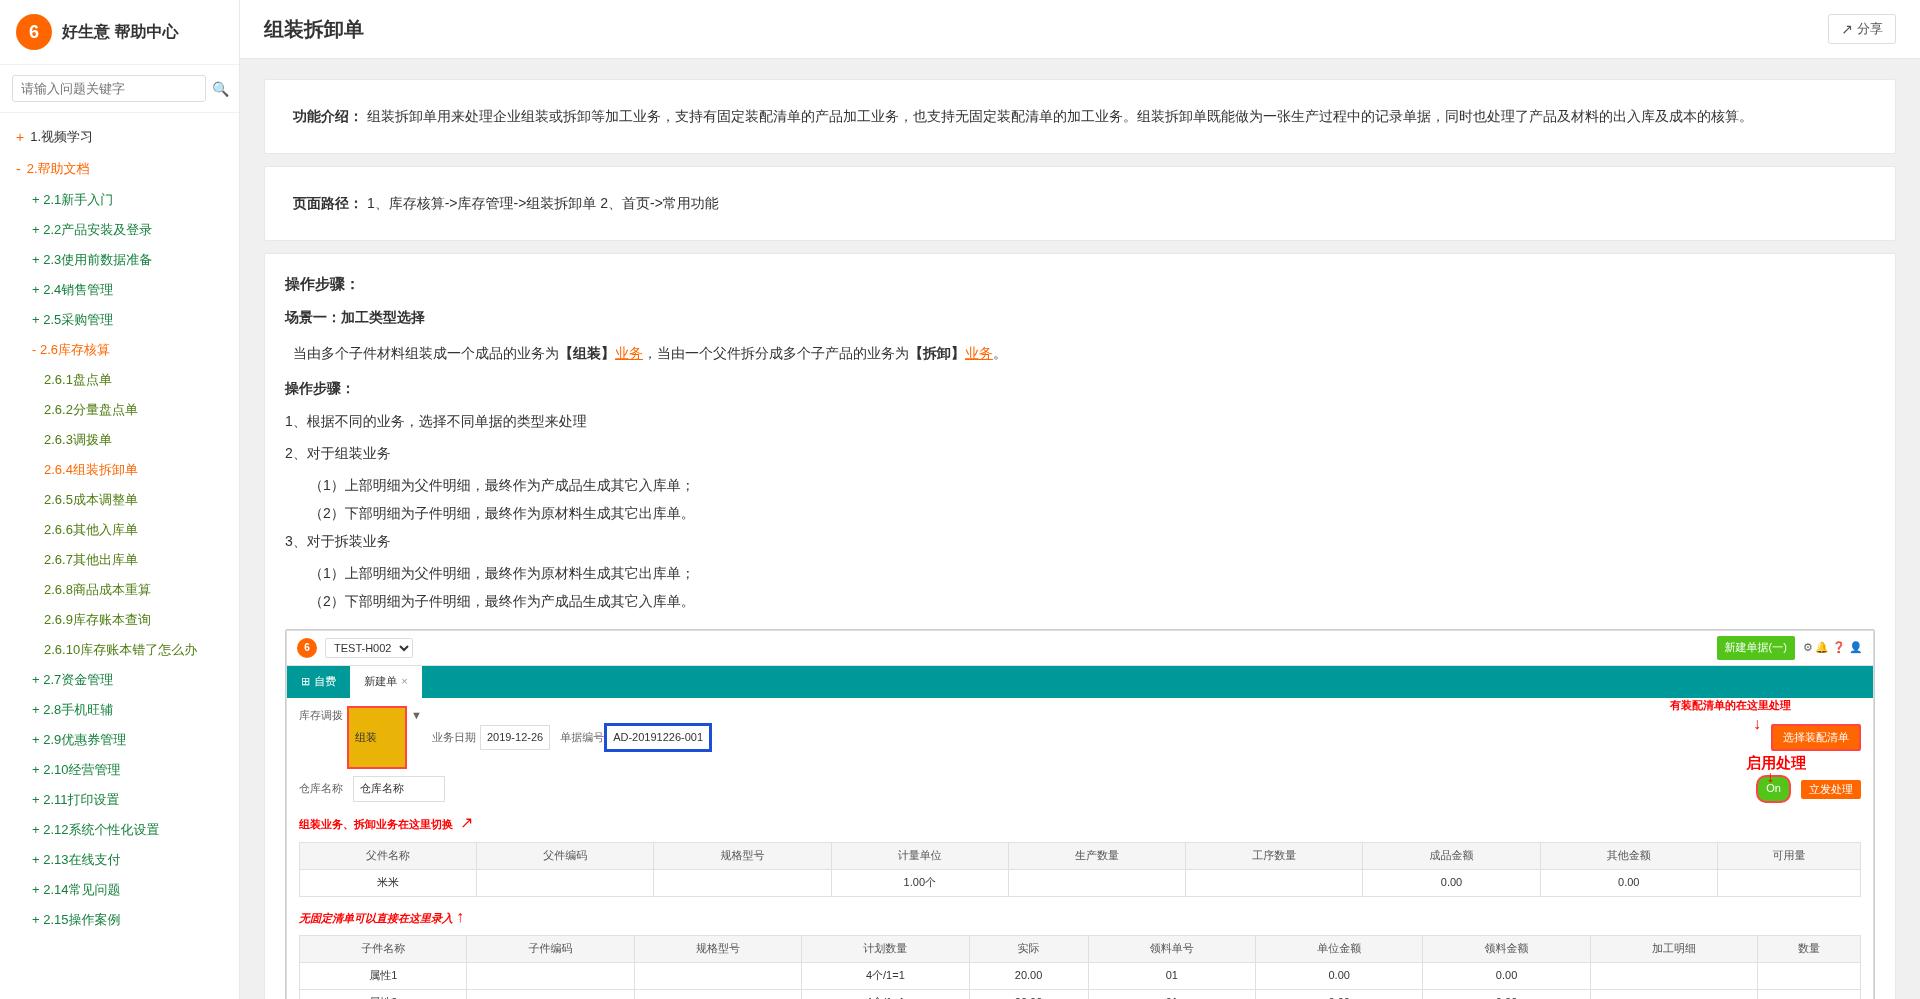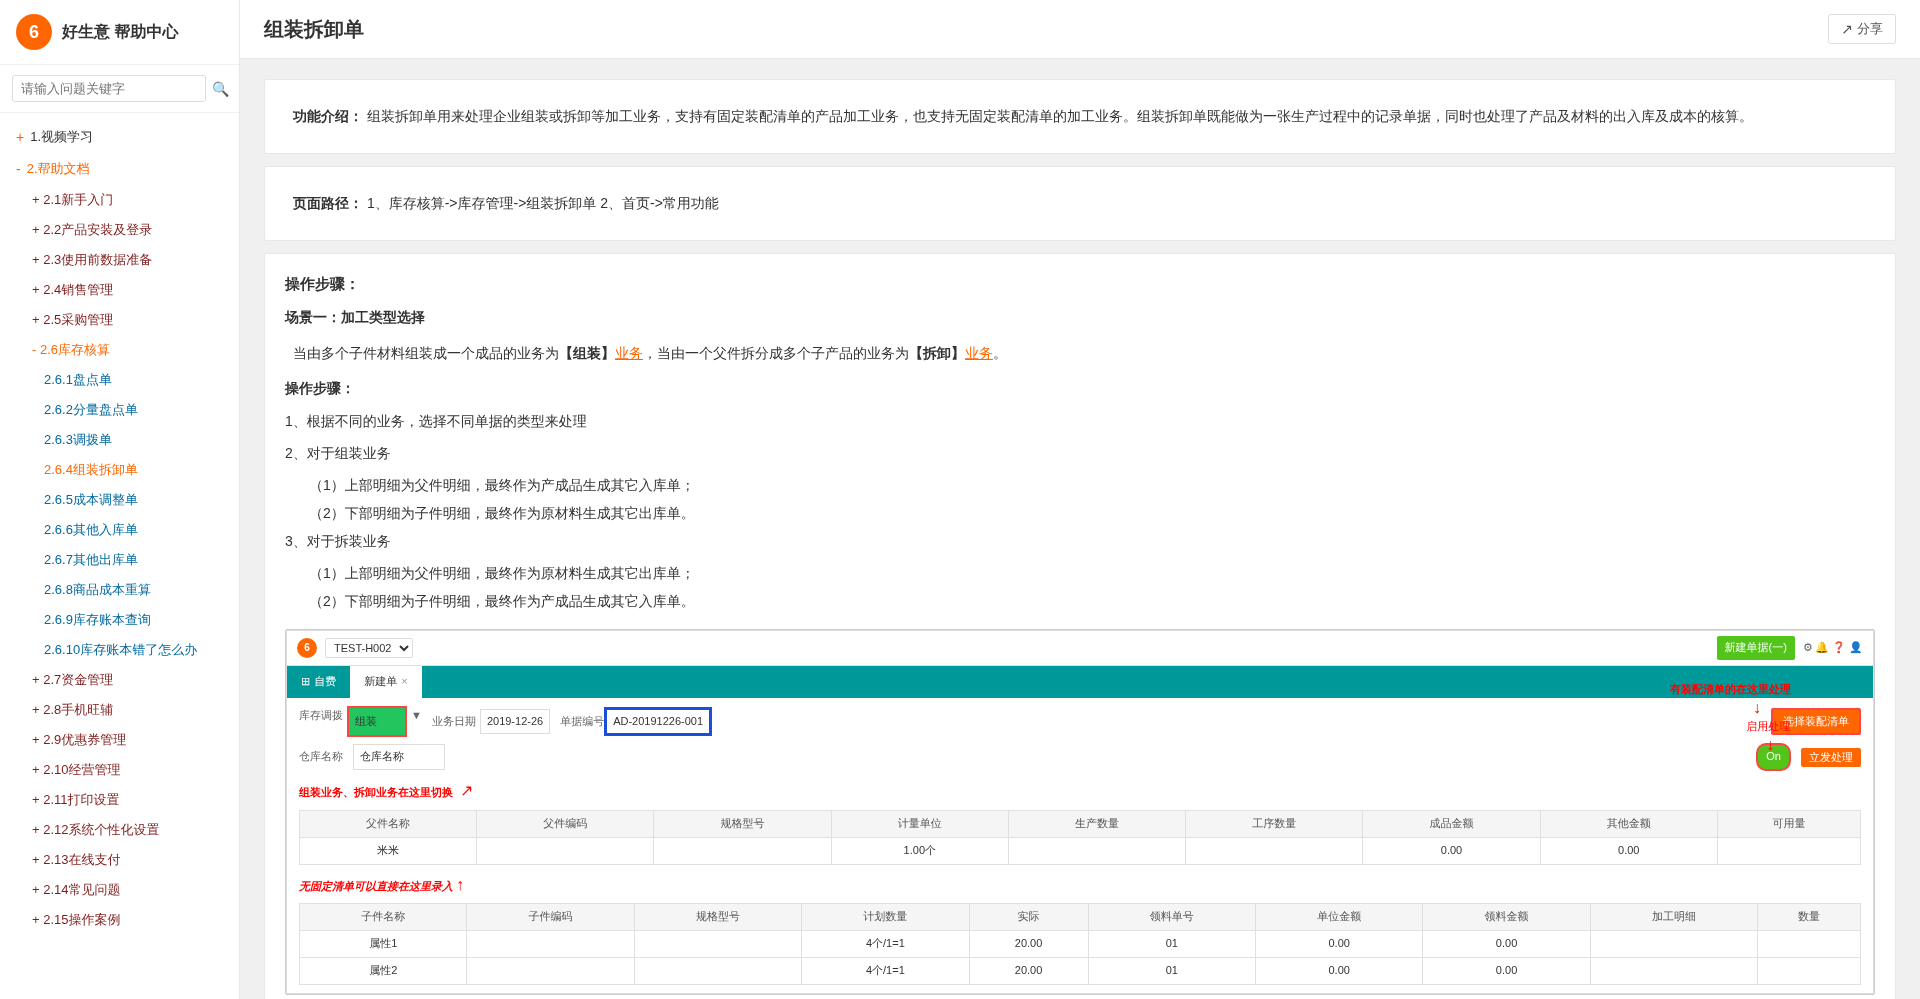--- a/index.html
+++ b/index.html
@@ -78,28 +78,28 @@
       align-items: center;
       gap: 6px;
     }
     .nav-item.active { color: #ff6600; }
     .nav-item .plus-icon { color: #ff6600; font-size: 14px; }
     .nav-item .minus-icon { color: #ff6600; font-size: 14px; }
     .sub-item {
       padding: 6px 16px 6px 32px;
       cursor: pointer;
       font-size: 13px;
-      color: #7f1d1d;
+      color: #15803d;
     }
     .sub-item.active { color: #ff6600; }
     .sub-sub-item {
       padding: 6px 16px 6px 44px;
       cursor: pointer;
       font-size: 13px;
-      color: #0369a1;
+      color: #4d7c0f;
     }
     .sub-sub-item.active { color: #ff6600; font-weight: 500; }
 
     
     #main {
       flex: 1;
       display: flex;
       flex-direction: column;
       overflow: hidden;
       background: #f0f0f0;
@@ -391,21 +391,21 @@
               <span style="margin-left:4px;color:#999;">×</span>
             </div>
           </div>
 
           <div style="background:#fff;padding:8px 12px;">
 
             <div style="display:flex;align-items:center;gap:10px;margin-bottom:6px;font-size:11px;flex-wrap:wrap;">
 
               <div style="display:flex;align-items:flex-start;gap:4px;">
                 <span style="color:#666;">库存调拨</span>
-                <div style="border:2px solid #ff4444;padding:4px 6px;background:#22c55e;font-size:11px;min-width:60px;">组装</div>
+                <div style="border:2px solid #ff4444;padding:20px 6px;background:#eab308;font-size:11px;min-width:60px;">组装</div>
                 <span style="color:#666;">▼</span>
               </div>
               <div style="display:flex;align-items:center;gap:4px;">
                 <span style="color:#666;">业务日期</span>
                 <div style="border:1px solid #ddd;padding:2px 6px;font-size:11px;">2019-12-26</div>
               </div>
               <div style="display:flex;align-items:center;">
                 <span style="color:#666;">单据编号</span>
                 <div style="border:3px solid #1d4ed8;padding:2px 6px;font-size:11px;">AD-20191226-001</div>
               </div>
@@ -420,21 +420,21 @@
 
             <div style="display:flex;align-items:center;gap:10px;margin-bottom:6px;font-size:11px;">
               <span style="color:#666;">仓库名称</span>
               <div style="border:1px solid #ddd;padding:2px 40px 2px 6px;font-size:11px;">仓库名称</div>
               <span style="flex:1;"></span>
 
               <div style="display:flex;align-items:center;gap:6px;position:relative;">
                 <div style="border:2px solid #ff4444;padding:2px 8px;background:#52c41a;color:#fff;font-size:11px;border-radius:10px;">On</div>
                 <button style="background:#ff6600;color:#fff;border:none;padding:2px 8px;border-radius:2px;font-size:11px;margin-left:4px;">立发处理</button>
 
-                <div style="position:absolute;top:-26px;left:-10px;color:#ff0000;font-size:11px;white-space:nowrap;font-weight:normal;">启用处理</div>
+                <div style="position:absolute;top:-26px;left:-10px;color:#ff0000;font-size:15px;white-space:nowrap;font-weight:bold;">启用处理</div>
                 <div style="position:absolute;top:-12px;left:10px;color:#ff0000;font-size:16px;">↓</div>
               </div>
             </div>
 
             <div style="margin-bottom:4px;font-size:11px;position:relative;">
               <span style="color:#ff0000;font-weight:bold;">组装业务、拆卸业务在这里切换</span>
               <span style="color:#ff0000;font-size:16px;margin-left:4px;">↗</span>
             </div>
 
             <table class="mock-table" style="margin-bottom:6px;">

